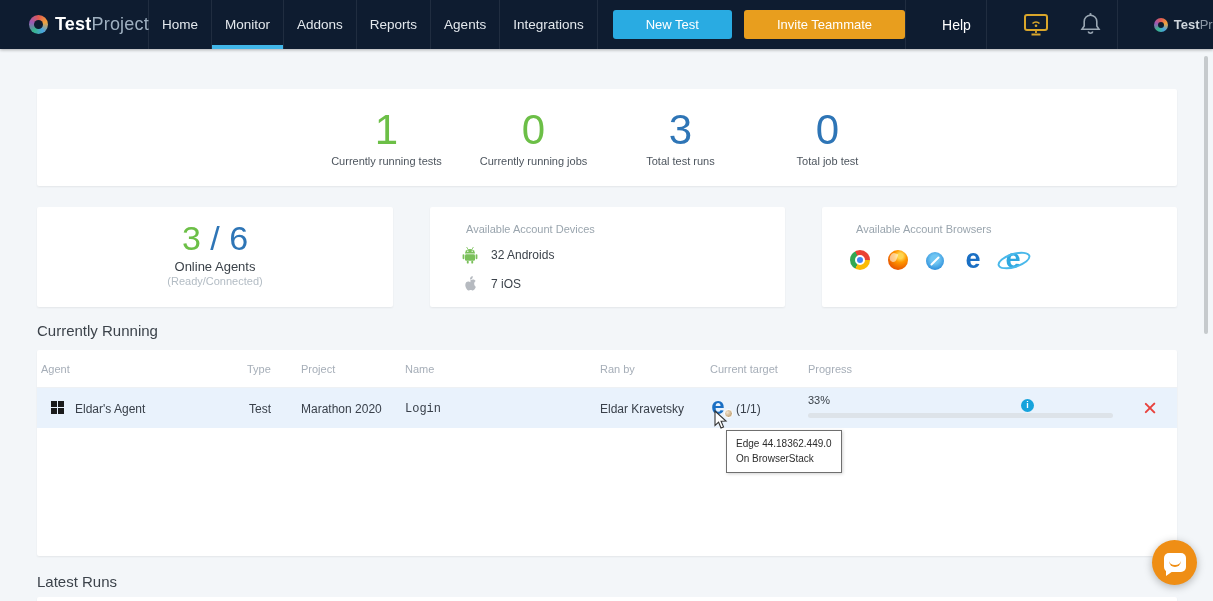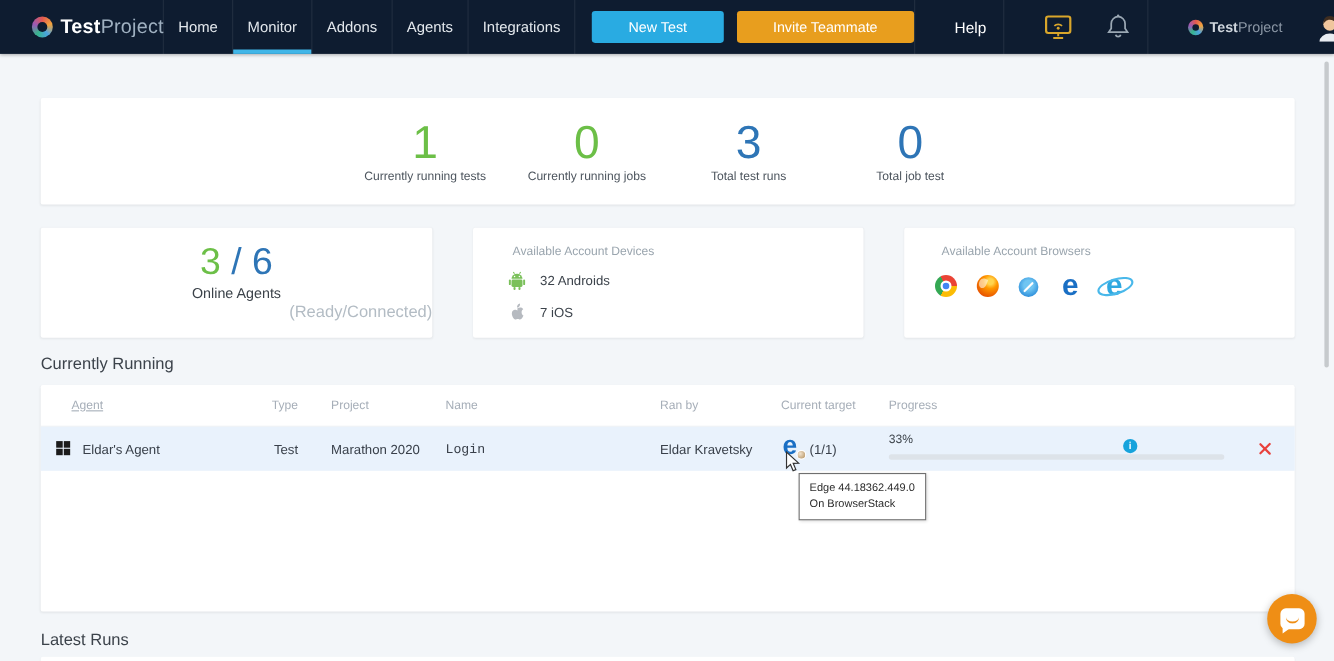--- a/index.html
+++ b/index.html
@@ -46,21 +46,21 @@
   .stat { width:147px; text-align:center; }
   .stat-value { font-size:42px; line-height:1.05; }
   .stat-value.green { color:#6cbf47; }
   .stat-value.blue  { color:#2e75b6; }
   .stat-label { font-size:11px; color:#4d555e; margin-top:3px; }
 
   #agents-card { left:37px; top:207px; width:356px; height:100px; text-align:center; padding-top:13px; }
   .agents-num { font-size:34px; line-height:1.1; }
   .agents-num .green { color:#6cbf47; } .agents-num .blue { color:#2e75b6; }
   .agents-title { font-size:13px; color:#3b4249; margin-top:2px; }
-  .agents-sub { font-size:15px; color:#b3bcc4; margin-top:1px;text-align:right; }
+  .agents-sub { font-size:11px; color:#b3bcc4; margin-top:1px; }
 
   #devices-card { left:430px; top:207px; width:355px; height:100px; padding:16px 0 0 32px; }
   .card-label { font-size:11px; color:#9aa5ae; }
   .dev-row { display:flex; align-items:center; gap:13px; margin-top:11px; font-size:12px; color:#3c434b; }
 
   #browsers-card { left:822px; top:207px; width:355px; height:100px; padding:16px 0 0 28px; }
   .browser-row { display:flex; align-items:center; gap:18px; margin-top:13px; height:24px; }
 
   
   .ic { display:inline-block; position:relative; }
@@ -79,21 +79,21 @@
   .ic-edge::before { content:"e"; }
   .ic-ie { width:22px; height:24px; color:#2fa8e0; font-weight:700; font-size:27px; line-height:22px; text-align:center; }
   .ic-ie::before { content:"e"; }
   .ic-ie::after { content:""; position:absolute; left:-5px; top:5px; width:30px; height:11px;
      border:2px solid #49b8ea; border-radius:50%; transform:rotate(-17deg); }
 
   
   #table-card { left:37px; top:350px; width:1140px; height:206px; }
   .thead { position:absolute; top:0; left:0; right:0; height:38px; border-bottom:1px solid #eef1f4; }
   .th { position:absolute; top:13px; font-size:11px; color:#a6aeb8; white-space:nowrap; }
-  .col-agent   { left:28px;text-decoration:underline; }  .col-type    { left:210px; } .col-project { left:264px; }
+  .col-agent   { left:4px; }  .col-type    { left:210px; } .col-project { left:264px; }
   .col-name    { left:368px; } .col-ranby   { left:563px; } .col-target  { left:673px; }
   .col-progress{ left:771px; }
   .trow { position:absolute; top:38px; left:0; right:0; height:40px; background:#e9f2fc; cursor:pointer; }
   .td { position:absolute; top:14px; font-size:12px; color:#39404a; white-space:nowrap; }
   .td.cell-agent { left:38px; } .td.cell-type { left:212px; } .td.cell-project { left:264px; }
   .td.cell-name { left:368px;font-family:Liberation Mono, monospace; } .td.cell-ranby { left:563px; } .td.cell-count { left:699px; }
   .win-icon { position:absolute; left:14px; top:13px; width:13px; height:13px; }
   .target-icon { position:absolute; left:670px; top:8px; width:22px; height:24px; font-size:24px; line-height:20px; }
   .target-badge { position:absolute; right:-4px; bottom:2px; width:9px; height:9px; border-radius:50%;
      background:radial-gradient(circle at 35% 35%,#f2e3ce,#b08d5a); border:1px solid #fff; }
@@ -133,20 +133,21 @@
 
   <div class="navbar">
     <div class="brand">
       <span class="logo-swirl"></span>
       <span class="brand-text"><b>Test</b><span class="light">Project</span></span>
     </div>
     <div class="nav-tabs">
       <div class="nav-tab">Home</div>
       <div class="nav-tab active">Monitor</div>
       <div class="nav-tab">Addons</div>
+      <div class="nav-tab">Reports</div>
       <div class="nav-tab">Agents</div>
       <div class="nav-tab">Integrations</div>
     </div>
     <div class="nav-btns">
       <button class="btn btn-new">New Test</button>
       <button class="btn btn-invite">Invite Teammate</button>
     </div>
     <div class="nav-right">
       <div class="nav-cell sep-left">
         <span class="help-label">Help</span>

